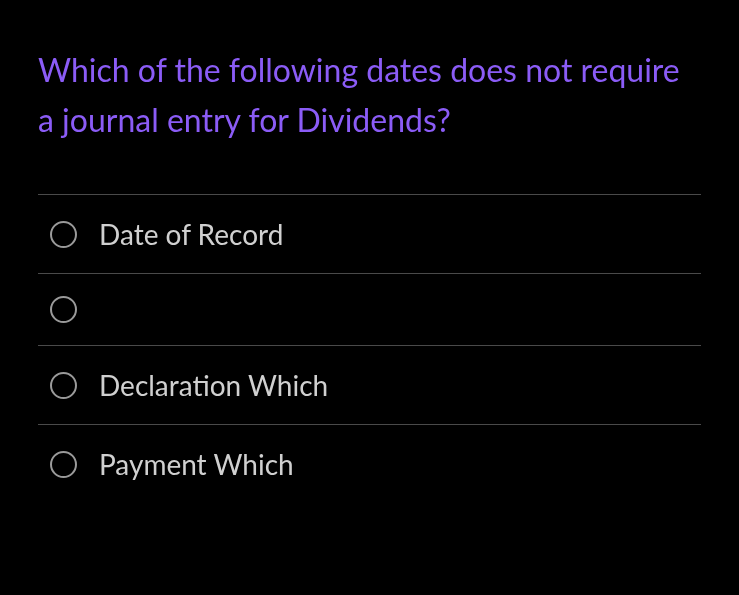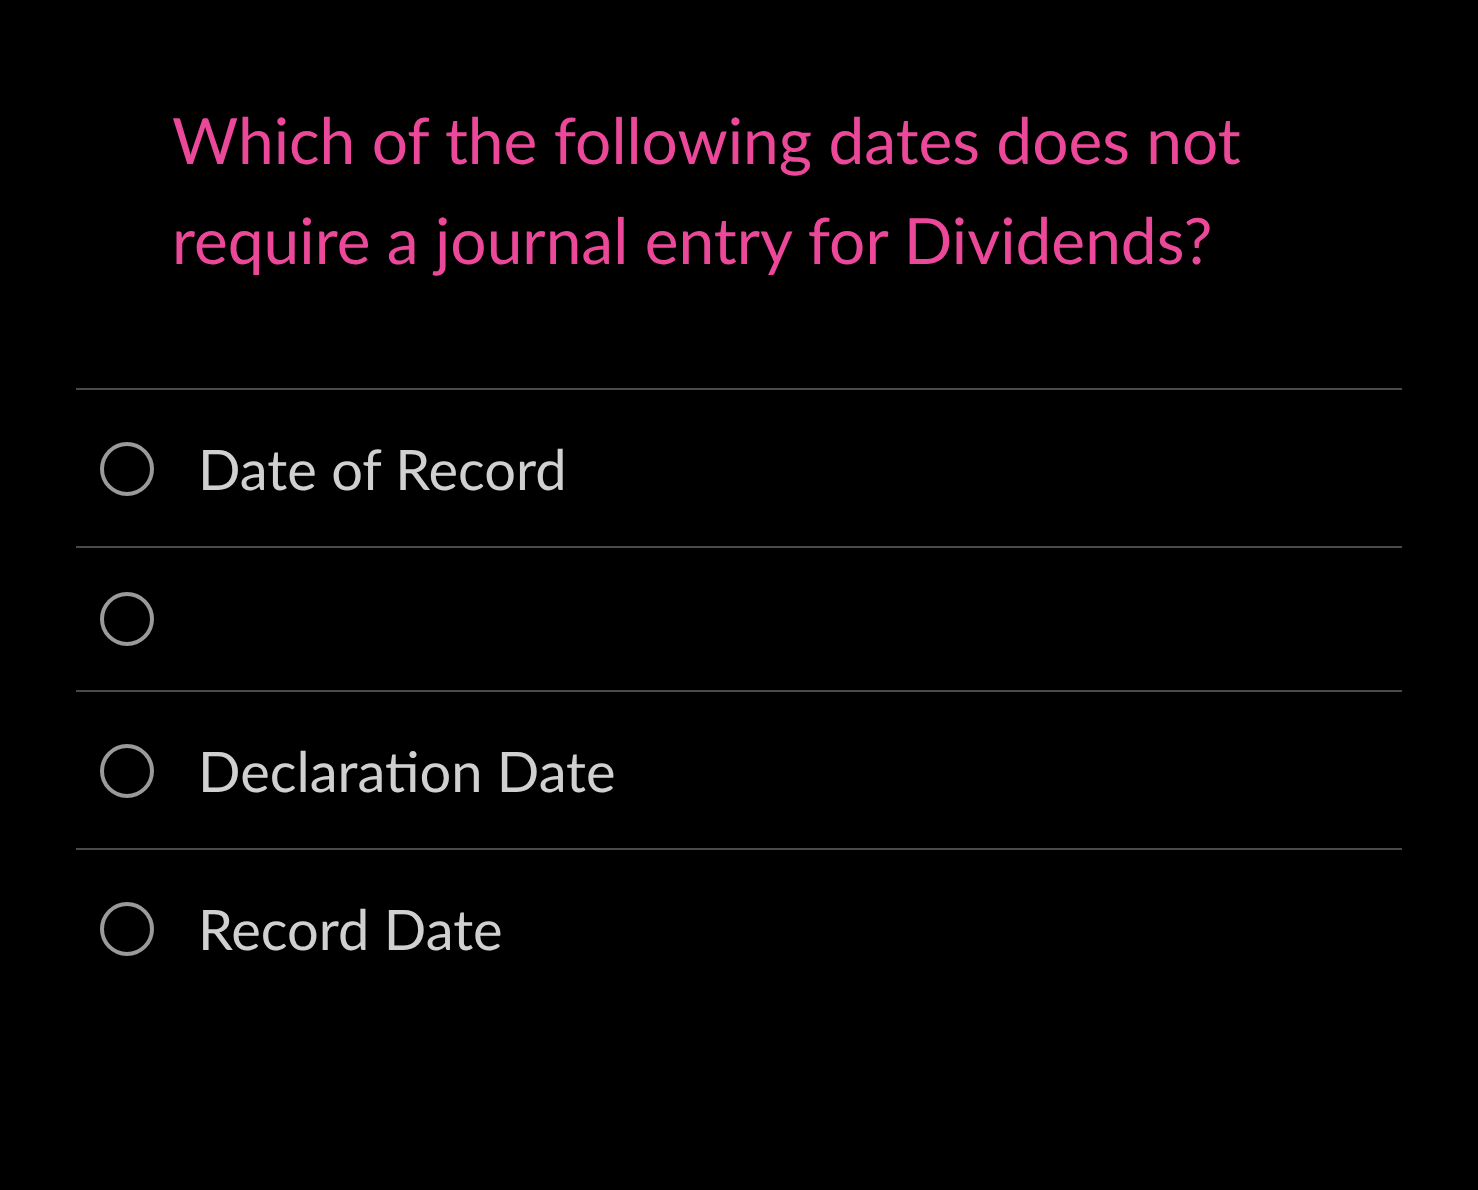--- a/index.html
+++ b/index.html
@@ -12,24 +12,23 @@
       width: 739px;
       height: 595px;
       font-family: 'Segoe UI', 'Lato', -apple-system, BlinkMacSystemFont, sans-serif;
       color: #d8d8d8;
       padding: 45px 38px 0 38px;
       overflow: hidden;
     }
     .question-text {
       font-size: 32px;
       line-height: 1.55;
-      color: #ec4899;
+      color: #8b5cf6;
       font-weight: 400;
       margin-bottom: 50px;
-      margin-left: 48px;
     }
     .options-list {
       border-top: 1px solid #4a4a4a;
     }
     .option-row {
       display: flex;
       align-items: center;
       padding: 22px 4px;
       border-bottom: 1px solid #4a4a4a;
       cursor: pointer;
@@ -61,19 +60,19 @@
 <div class="options-list">
   <div class="option-row">
     <span class="radio-circle"></span>
     <span class="option-label">Date of Record</span>
   </div>
   <div class="option-row">
     <span class="radio-circle"></span>
   </div>
   <div class="option-row">
     <span class="radio-circle"></span>
-    <span class="option-label">Declaration Date</span>
+    <span class="option-label">Declaration Which</span>
   </div>
   <div class="option-row">
     <span class="radio-circle"></span>
-    <span class="option-label">Record Date</span>
+    <span class="option-label">Payment Which</span>
   </div>
 </div>
 
 </body></html>

